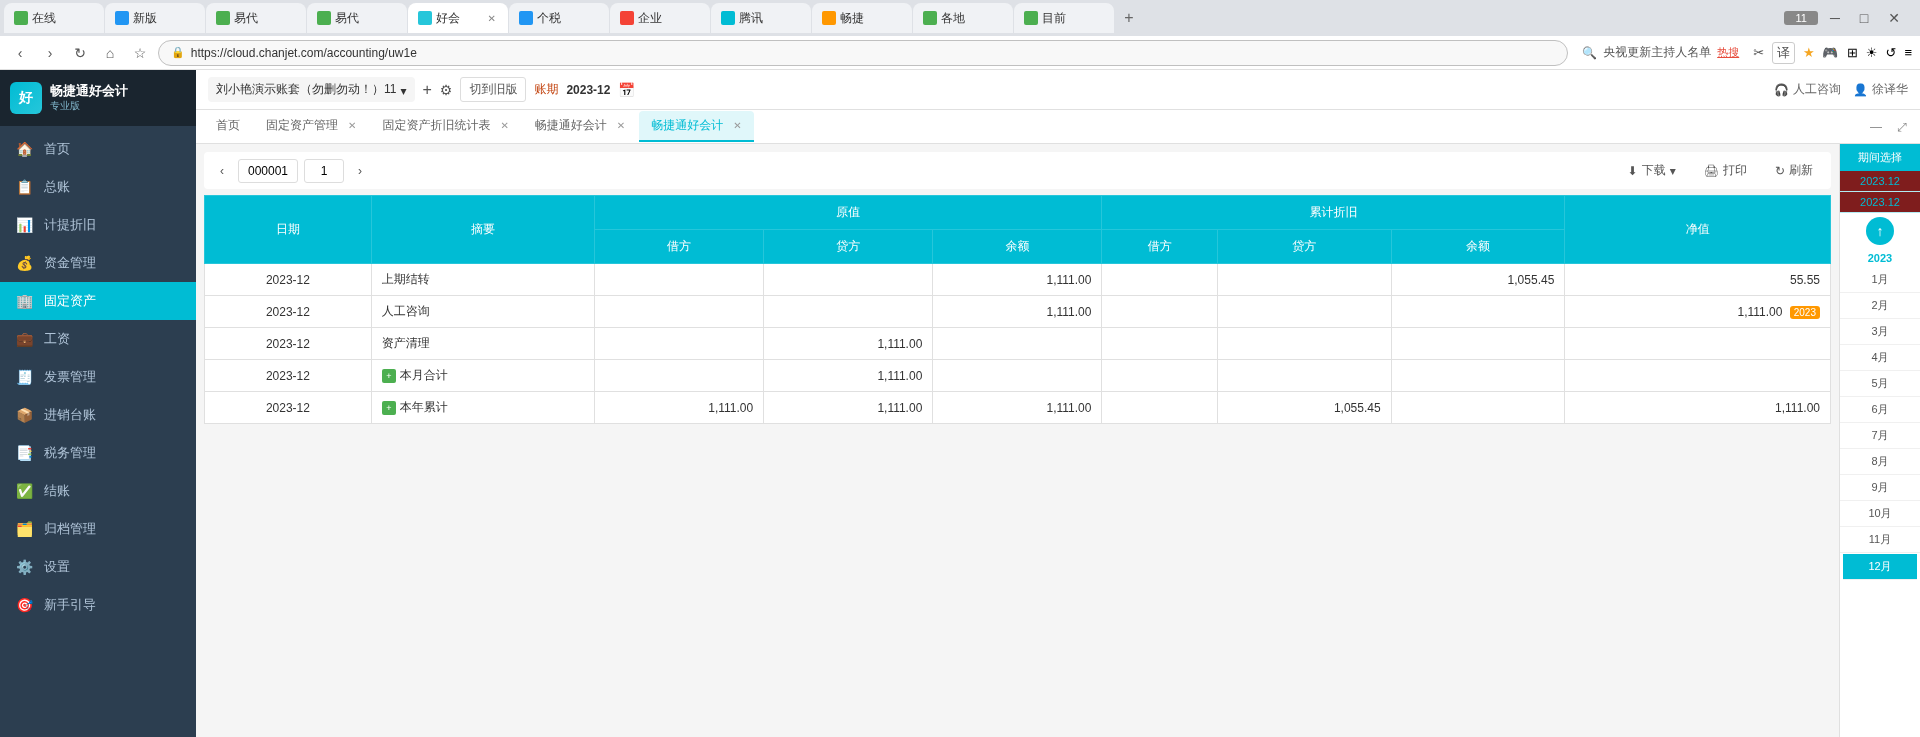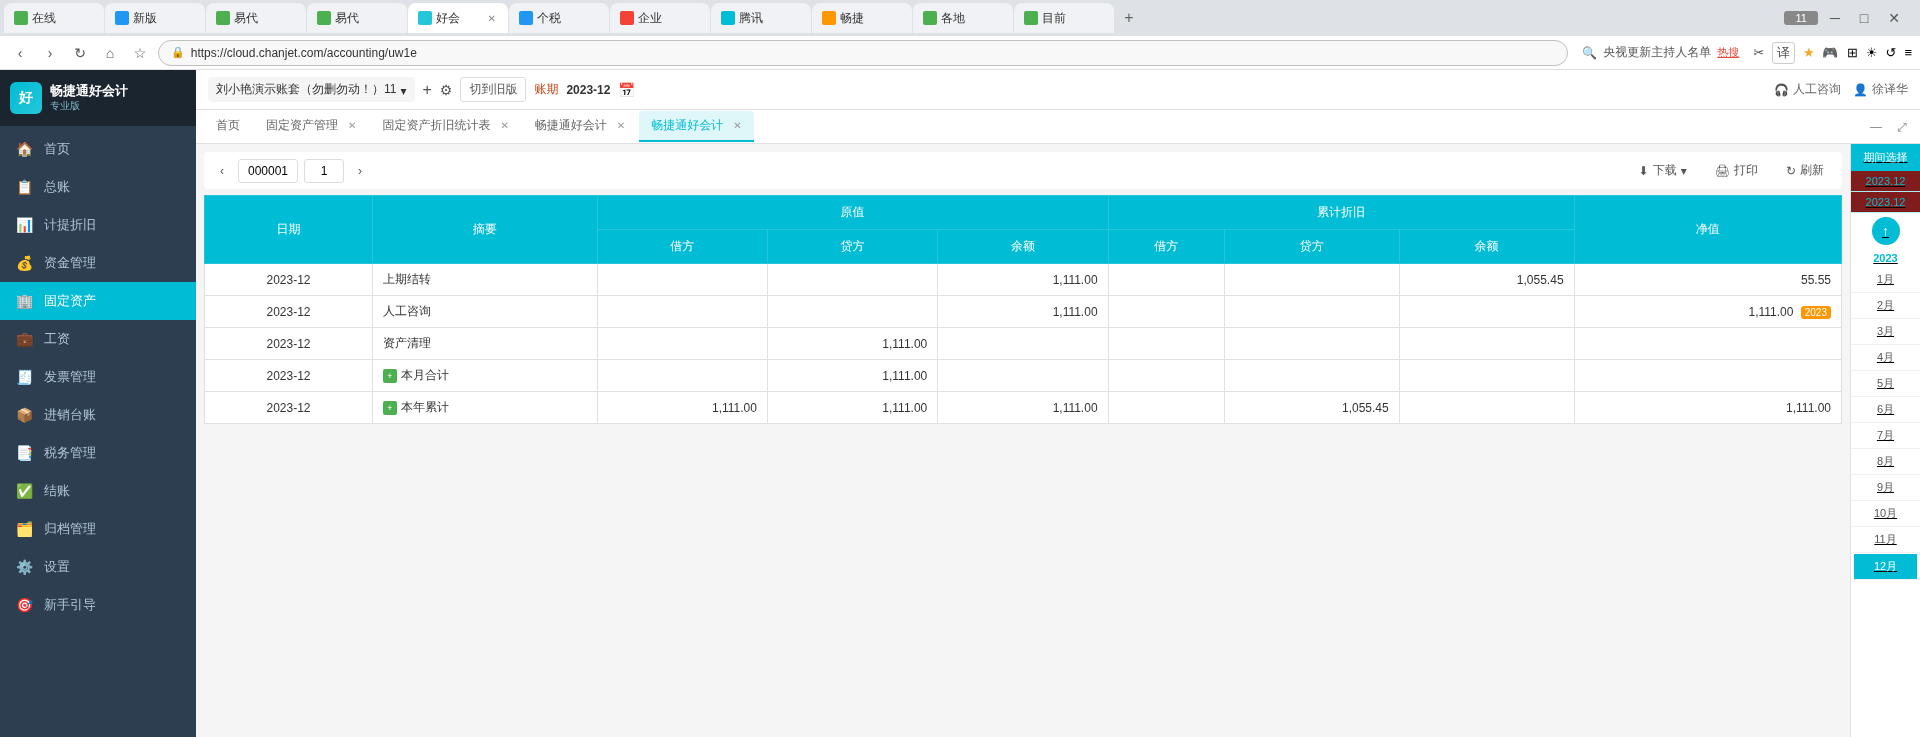--- a/index.html
+++ b/index.html
@@ -75,21 +75,21 @@
     .ledger-table { flex: 1; overflow: auto; }
     table { width: 100%; border-collapse: collapse; font-size: 12px; }
     th { background: #00bcd4; color: #fff; padding: 8px 10px; text-align: center; border: 1px solid #26c6da; font-weight: normal; white-space: nowrap; }
     td { padding: 7px 10px; border: 1px solid #e0e0e0; color: #333; background: #fff; text-align: center; white-space: nowrap; }
     .td-left { text-align: left; }
     .td-right { text-align: right; }
     .summary-label { display: flex; align-items: center; gap: 4px; }
     .summary-icon { width: 14px; height: 14px; background: #4caf50; border-radius: 2px; display: inline-flex; align-items: center; justify-content: center; color: #fff; font-size: 9px; flex-shrink: 0; }
 
     
-    .period-panel { width: 70px; background: #fff; border-left: 1px solid #e0e0e0; display: flex; flex-direction: column; overflow: hidden; font-size: 11px; text-decoration: underline; }
+    .period-panel { width: 81px; background: #fff; border-left: 1px solid #e0e0e0; display: flex; flex-direction: column; overflow: hidden; font-size: 11px; }
     .period-header { background: #00bcd4; color: #fff; padding: 6px 4px; text-align: center; font-size: 11px; line-height: 1.4; }
     .period-selected { background: #7f1d1d; color: #00bcd4; padding: 4px; text-align: center; font-size: 11px; border-bottom: 1px solid #b2ebf2; }
     .period-item { padding: 5px 4px; text-align: center; cursor: pointer; border-bottom: 1px solid #f0f0f0; color: #555; font-size: 11px; }
     .period-item.active { background: #00bcd4; color: #fff; border-radius: 0; margin: 1px 3px; }
     .period-icon-up { width: 28px; height: 28px; background: #00bcd4; border-radius: 50%; display: flex; align-items: center; justify-content: center; color: #fff; font-size: 14px; cursor: pointer; margin: 4px auto; }
     .period-year-label { color: #00bcd4; font-size: 11px; text-align: center; padding: 3px; font-weight: bold; }
   </style>
 </head>
 <body>
 

